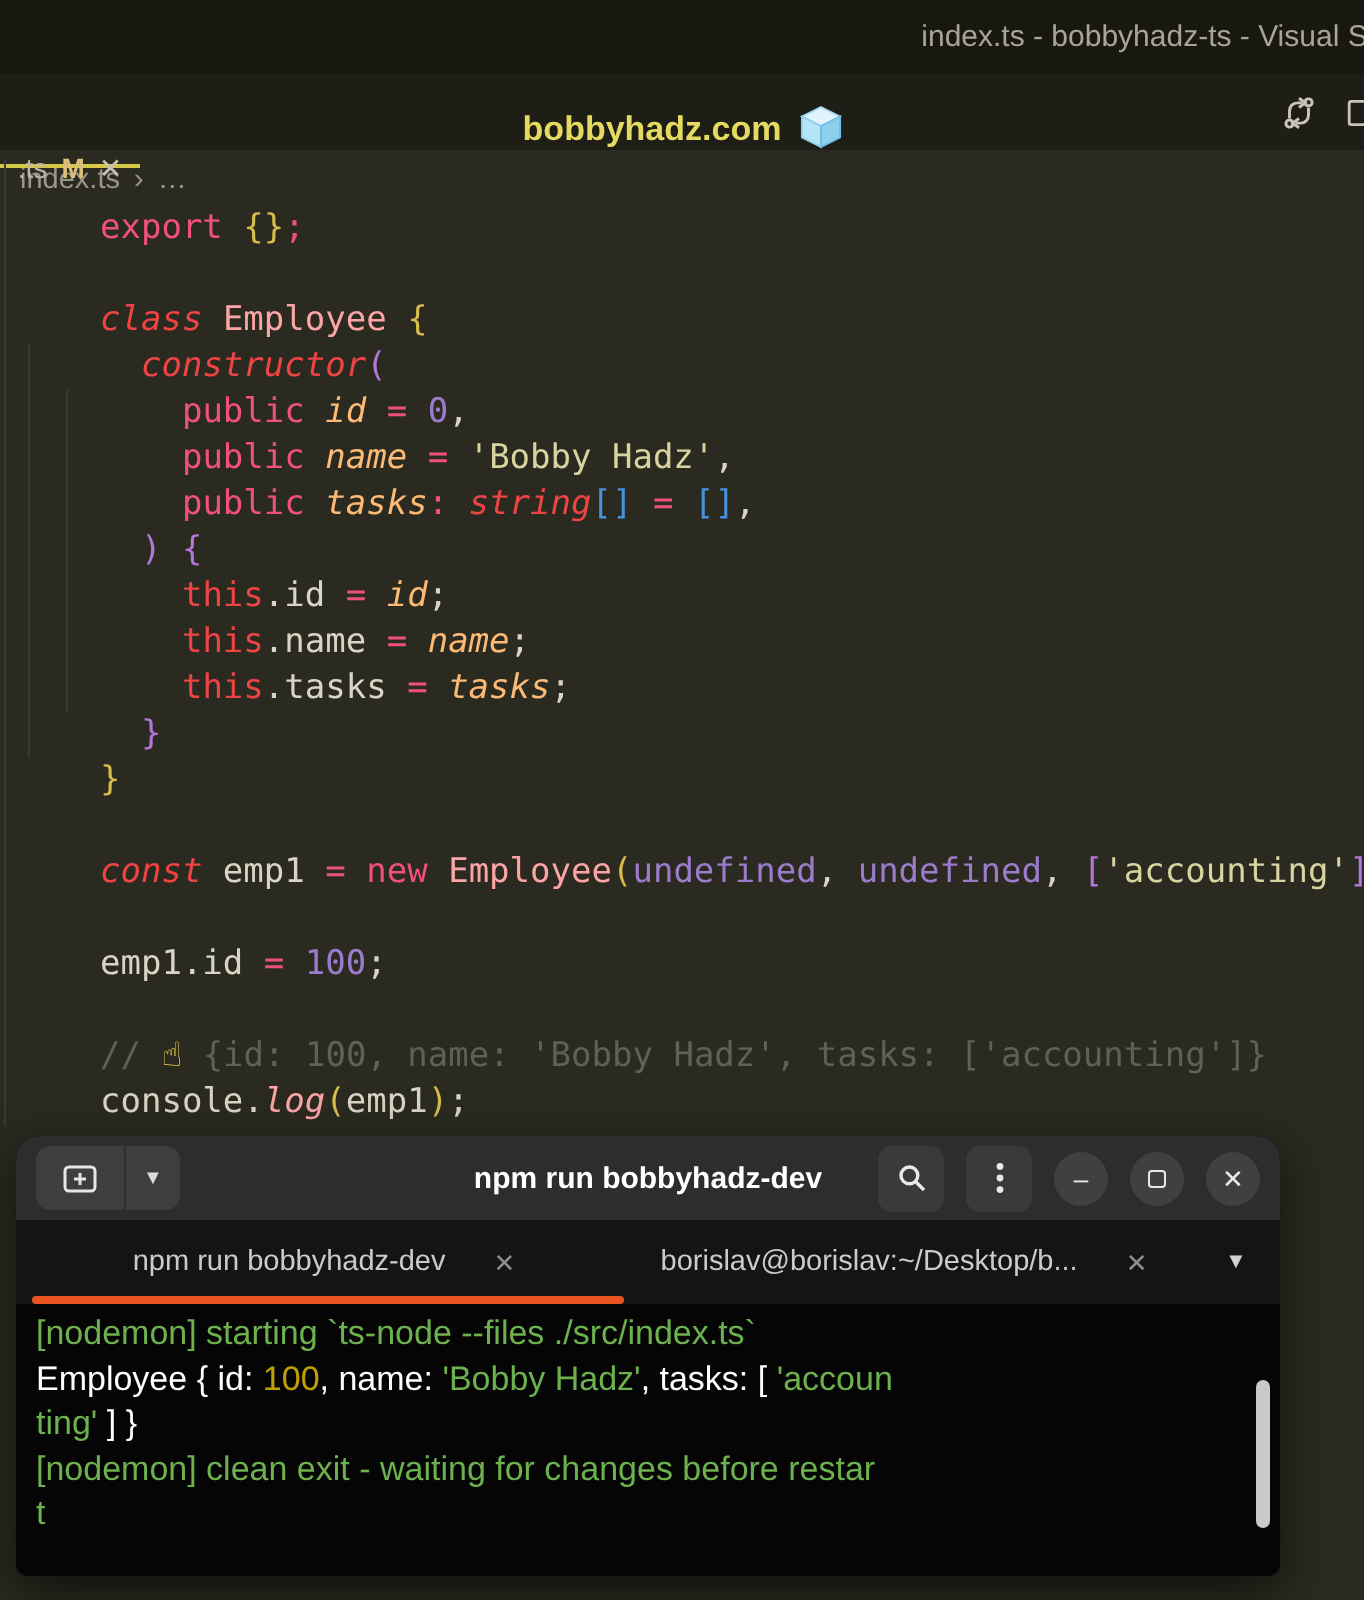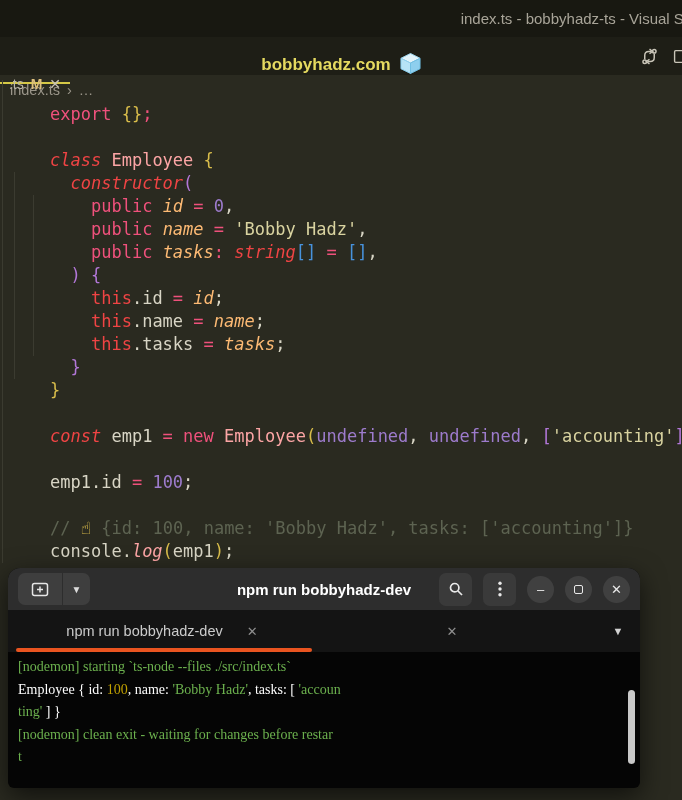--- a/index.html
+++ b/index.html
@@ -72,22 +72,22 @@
   .t-tab { position:relative; display:flex; align-items:center; justify-content:center;
     gap:24px; font-size:14.5px; color:#cbcbcb; }
   .t-tab.active::after { content:""; position:absolute; left:8px; right:4px; bottom:0;
     height:4px; background:#e95420; border-radius:2px; }
   .t-tab .tab-x { color:#8f8f8f; font-size:13px; }
   .t-tab1 { width:308px; }
   .t-tab2 { width:272px; }
   .t-tabs-dd { margin-left:auto; width:44px; display:flex; align-items:center;
     justify-content:center; color:#d2d2d2; font-size:11px; }
 
-  .t-content { padding:4px 10px 0 10px; font-family:Liberation Serif, serif;
-    font-size:14px; line-height:22.5px; white-space:pre; color:#fdfdfd; }
+  .t-content { padding:4px 10px 0 10px; font-family:Liberation Sans, sans-serif;
+    font-size:17px; line-height:22.5px; white-space:pre; color:#fdfdfd; }
   .tm-green  { color:#6cb14e; }
   .tm-yellow { color:#c0a000; }
   .tm-white  { color:#fdfdfd; }
   .t-scrollbar { position:absolute; right:5px; top:122px; width:7px; height:74px;
     background:#c9c9c9; border-radius:4px; }
 
   svg { display:block; }
 </style>
 </head>
 <body>
@@ -186,20 +186,21 @@
         </div>
       </div>
     </div>
 
     <div class="t-tabs">
       <div class="t-tab t-tab1 active">
         <span>npm run bobbyhadz-dev</span>
         <span class="tab-x">✕</span>
       </div>
       <div class="t-tab t-tab2">
+        <span>borislav@borislav:~/Desktop/b...</span>
         <span class="tab-x">✕</span>
       </div>
       <div class="t-tabs-dd">
         <span>▼</span>
       </div>
     </div>
 
     <div class="t-content" id="terminal-output"><div class="line"><span class="tm-green">[nodemon] starting `ts-node --files ./src/index.ts`</span></div><div class="line"><span class="tm-white">Employee { id: </span><span class="tm-yellow">100</span><span class="tm-white">, name: </span><span class="tm-green">'Bobby Hadz'</span><span class="tm-white">, tasks: [ </span><span class="tm-green">'accoun</span></div><div class="line"><span class="tm-green">ting'</span><span class="tm-white"> ] }</span></div><div class="line"><span class="tm-green">[nodemon] clean exit - waiting for changes before restar</span></div><div class="line"><span class="tm-green">t</span></div></div>
     <div class="t-scrollbar"></div>
   </div>

